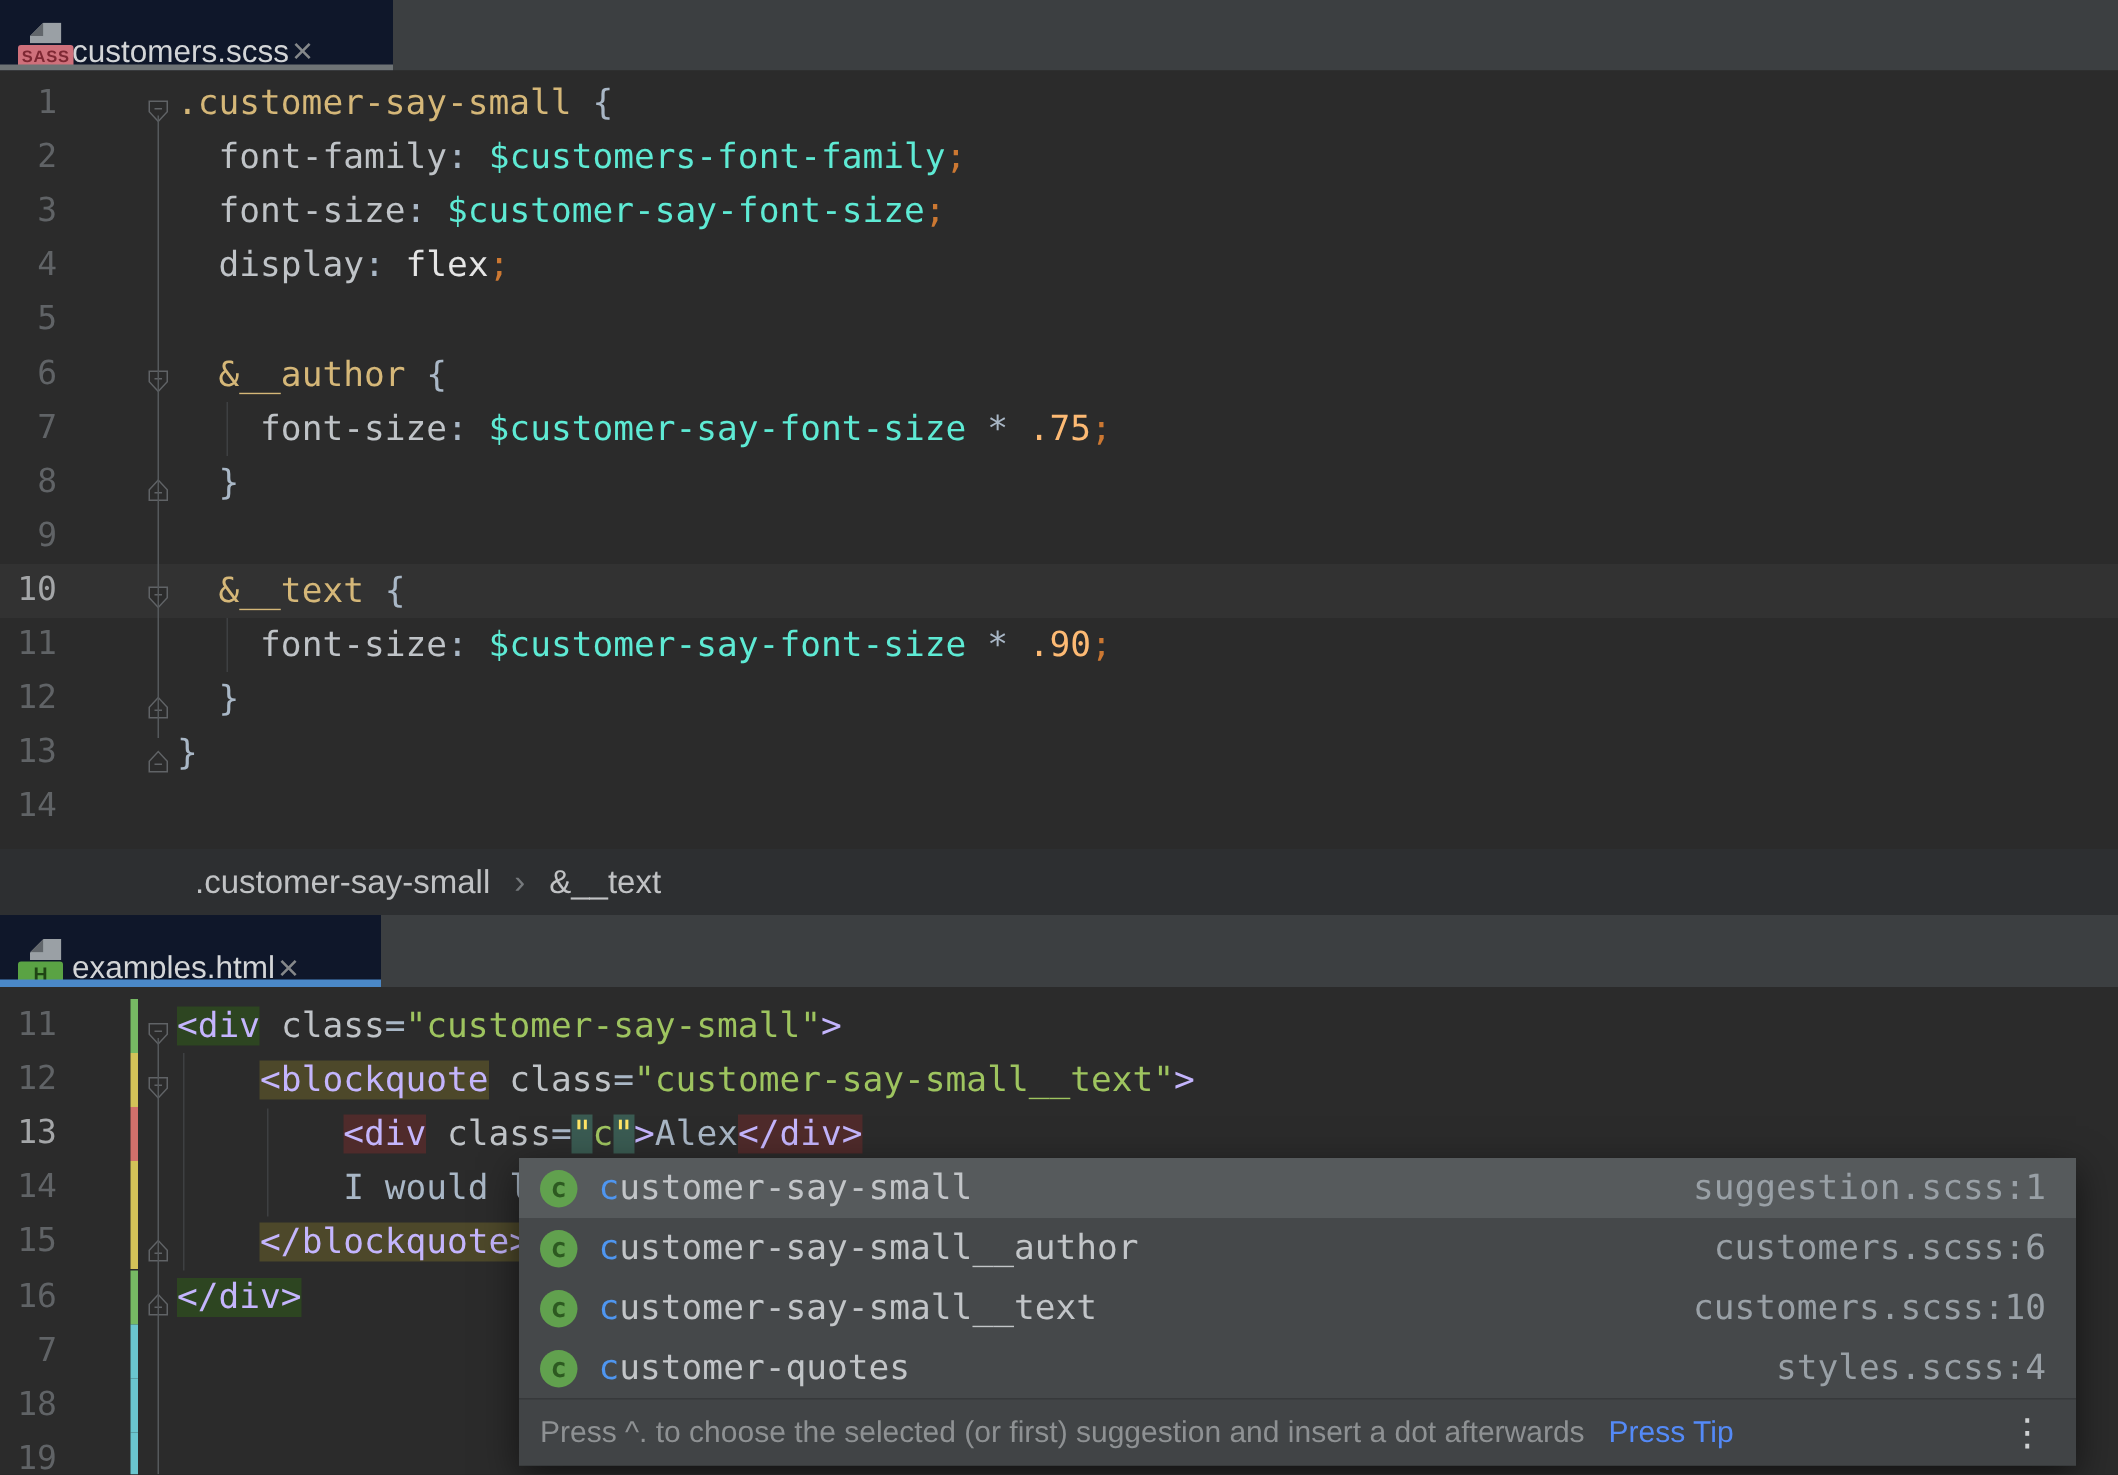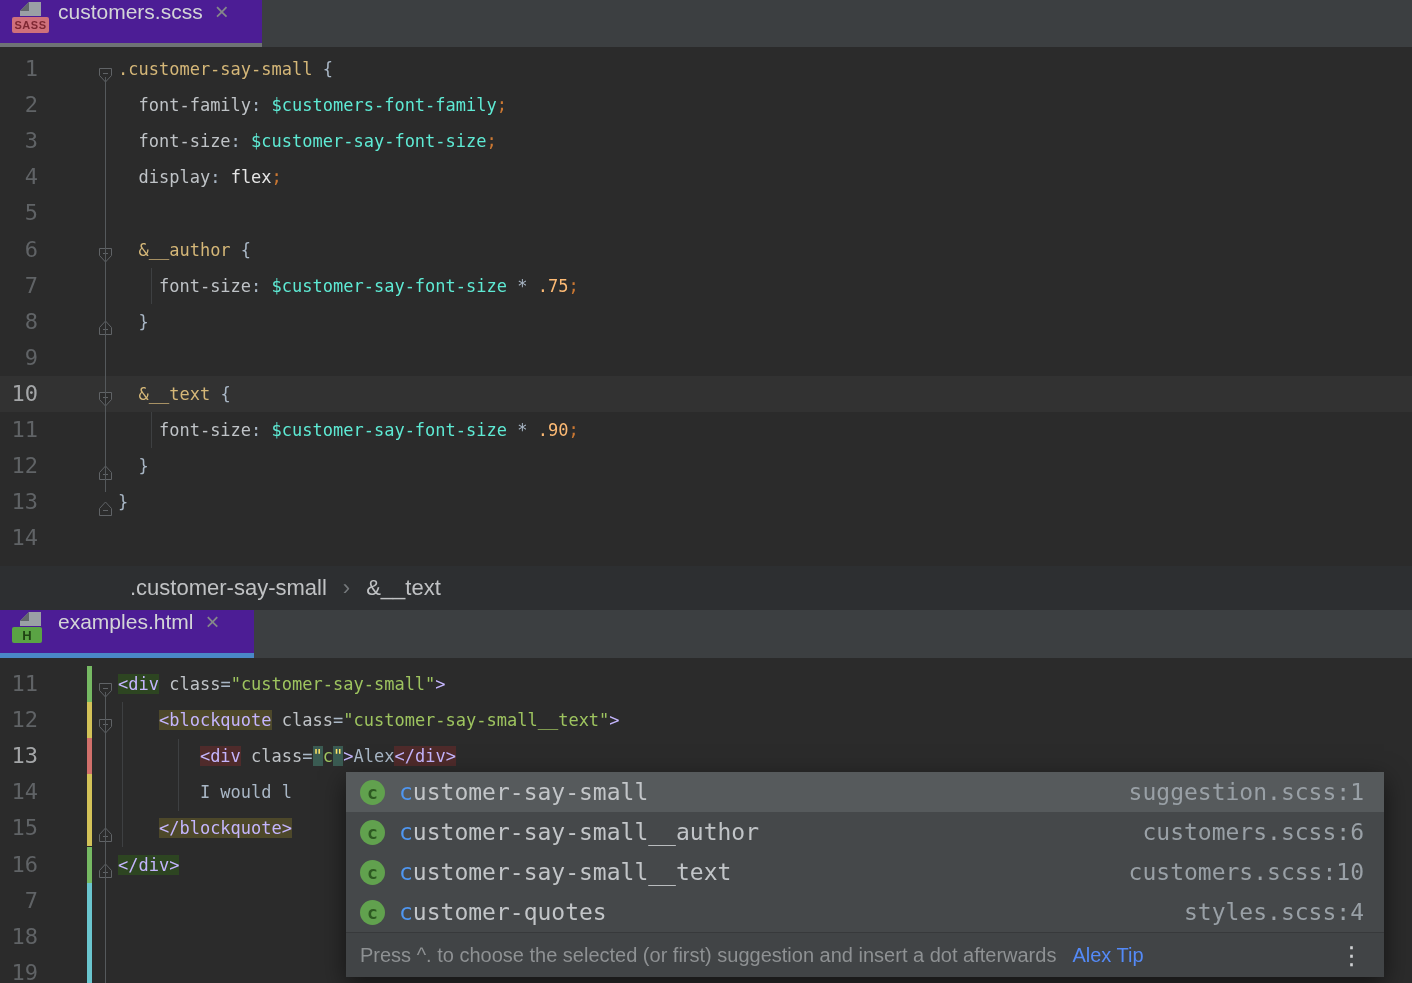--- a/index.html
+++ b/index.html
@@ -3,22 +3,22 @@
 <meta charset="utf-8">
 <style>
   *{margin:0;padding:0;box-sizing:border-box}
   html,body{width:1412px;height:983px;overflow:hidden}
   body{background:#2b2b2b;font-family:"Liberation Sans",sans-serif;position:relative}
 
   
   .tabbar{position:absolute;left:0;width:1412px;background:#3c3f41}
   #tabbar-top{top:0;height:47px}
   #tabbar-bottom{top:610px;height:48px}
-  .tab{position:absolute;left:0;top:0;bottom:0;display:flex;align-items:flex-start;gap:10px;
-       padding:0 14px 0 12px;background:#4c1d95}
+  .tab{position:absolute;left:0;top:0;bottom:0;display:flex;align-items:flex-end;
+       padding:0 14px 0 12px;background:#0f172a}
   .tab-title{color:#d3d5d7;font-size:21px;white-space:nowrap}
   .tab-close{color:#85888a;font-size:24px;line-height:1;margin-left:2px}
   .tab-underline{position:absolute;left:0;right:0;bottom:0}
   #tab-top-underline{height:4px;background:#6e7375}
   #tab-bottom-underline{height:5px;background:#4a88c7}
 
   
   .file-icon{position:relative;width:36px;height:34px;flex:none}
   .page{position:absolute;top:2px;left:8px;width:21px;height:14px;background:#9aa0a5;
         clip-path:polygon(9px 0,100% 0,100% 100%,0 100%,0 9px)}
@@ -36,21 +36,21 @@
   .code-line{position:absolute;left:0;width:100%}
   .current-band{position:absolute;left:0;width:100%;background:#323232}
   .ln{position:absolute;left:0;width:38px;text-align:right;color:#606366;
       font-family:"DejaVu Sans Mono",monospace;font-size:22px}
   .ln.bright{color:#a4a6a8}
   .stripe{position:absolute;left:87px;width:5px;top:0;bottom:0}
   .s-green{background:#76b963}.s-yellow{background:#d3c258}
   .s-red{background:#d1706b}.s-cyan{background:#6ac5ce}
   .fold{position:absolute;left:97px}
   .code{position:absolute;left:118px;white-space:pre;
-        font-family:"DejaVu Sans Mono",monospace;font-size:17px;color:#a9b7c6}
+        font-family:"DejaVu Sans Mono",monospace;font-size:23px;color:#a9b7c6}
   .vline{position:absolute;width:1px;background:#55595c}
   .iguide{position:absolute;width:1px;background:#3e4042}
 
   .c-sel{color:#d5b778}.c-prop{color:#bfc3c7}.c-pun{color:#a9b7c6}.c-semi{color:#cc7832}
   .c-var{color:#5eead4}.c-kw{color:#e5e5e5}.c-num{color:#fdba74}
   .c-tag{color:#c4b5fd}.c-attr{color:#bfc3c7}.c-str{color:#9ec45f}
   .c-txt{color:#a9b7c6}.c-q{color:#ffe566}.c-pln{color:#a9b7c6}
   .c-bg-green{background:#2d4521}.c-bg-olive{background:#4d482a}
   .c-bg-red{background:#4f2b2b}.c-bg-teal{background:#3a5b52}
 
@@ -290,16 +290,16 @@
       </div>
       <div class="comp-item">
         <span class="comp-icon">c</span>
         <span class="comp-prefix">c</span>
         <span class="comp-rest">ustomer-quotes</span>
         <span class="comp-loc">styles.scss:4</span>
       </div>
     </div>
   <div id="comp-footer">
     <span>Press ^. to choose the selected (or first) suggestion and insert a dot afterwards</span>
-    <span id="next-tip">Alex Tip</span>
+    <span id="next-tip">Press Tip</span>
     <span id="comp-menu">⋮</span>
   </div>
 </div>
 
 </body></html>

